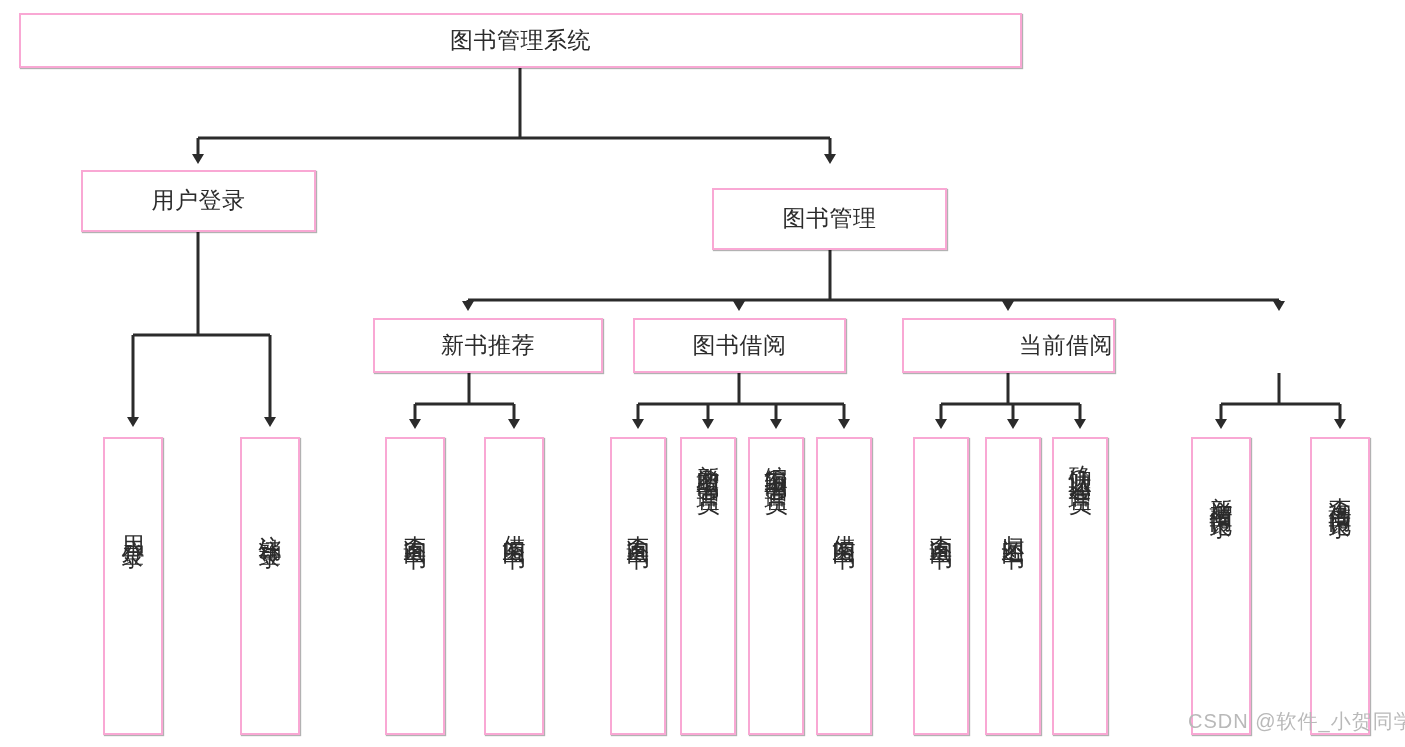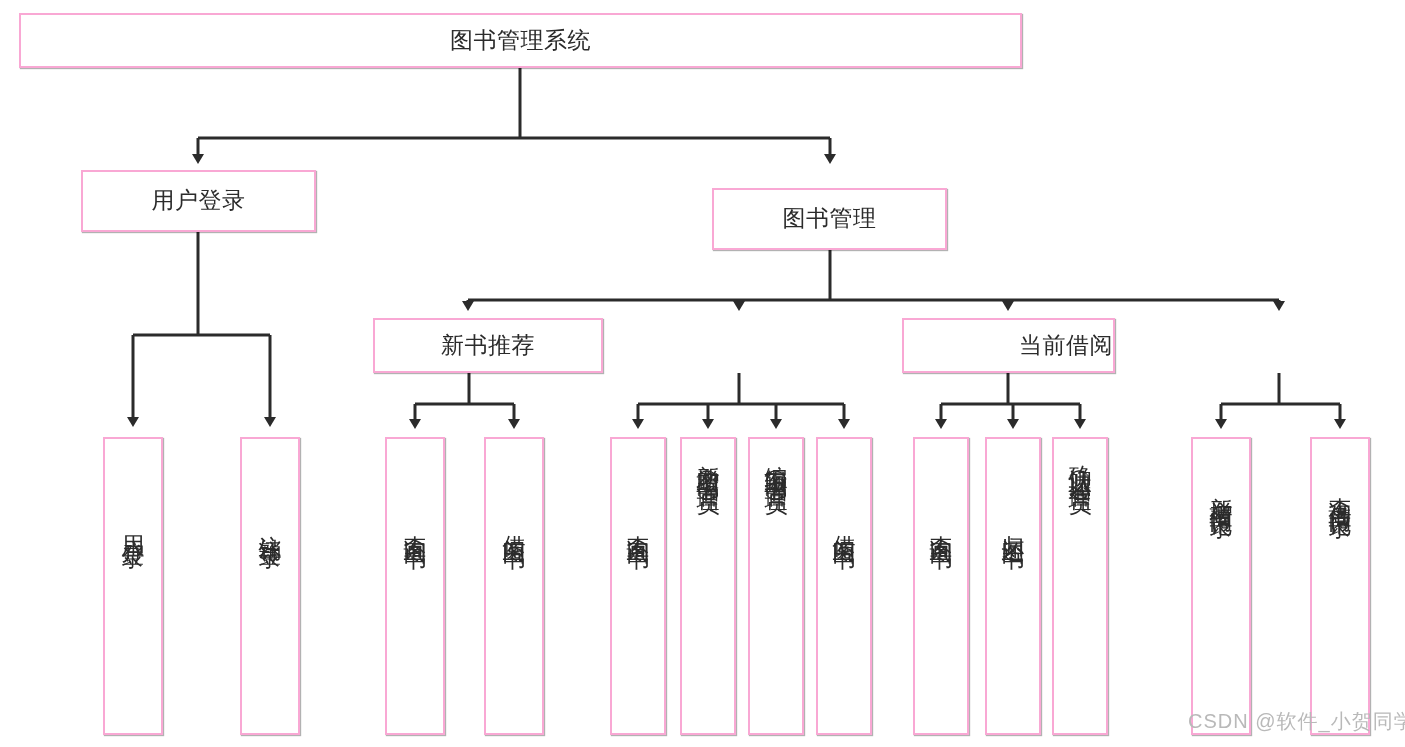--- a/index.html
+++ b/index.html
@@ -129,20 +129,23 @@
   <div class="node" style="left:81px;top:170px;width:235px;height:62px;">
     <span class="label">用户登录</span>
   </div>
   <div class="node" style="left:712px;top:188px;width:235px;height:62px;">
     <span class="label">图书管理</span>
   </div>
 
   <div class="node" style="left:361px;top:318px;width:230px;height:55px;margin-left:12px;">
     <span class="label">新书推荐</span>
   </div>
+  <div class="node" style="left:633px;top:318px;width:213px;height:55px;">
+    <span class="label">图书借阅</span>
+  </div>
   <div class="node" style="left:902px;top:318px;width:213px;height:55px;justify-content:flex-end;">
     <span class="label">当前借阅</span>
   </div>
 
   <div class="node vertical" style="left:103px;top:437px;width:60px;height:298px;padding-top:78px;">
     <span class="label">用户登录</span>
   </div>
   <div class="node vertical" style="left:240px;top:437px;width:60px;height:298px;padding-top:78px;">
     <span class="label">注销登录</span>
   </div>

